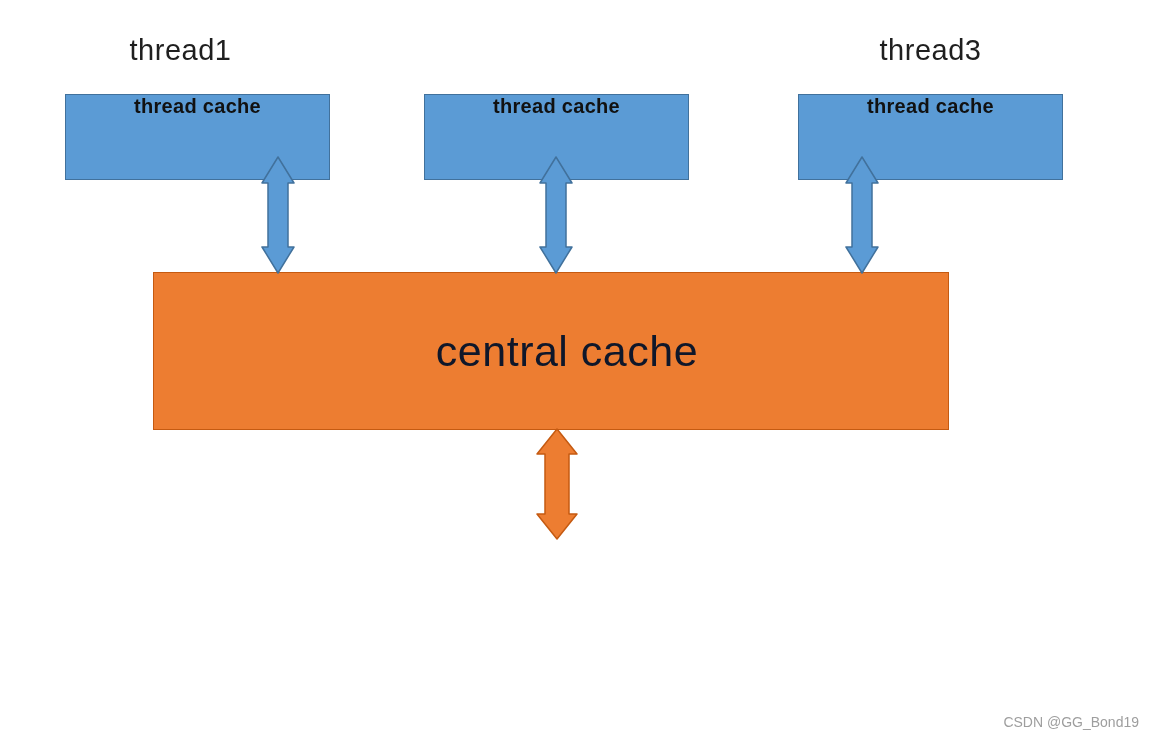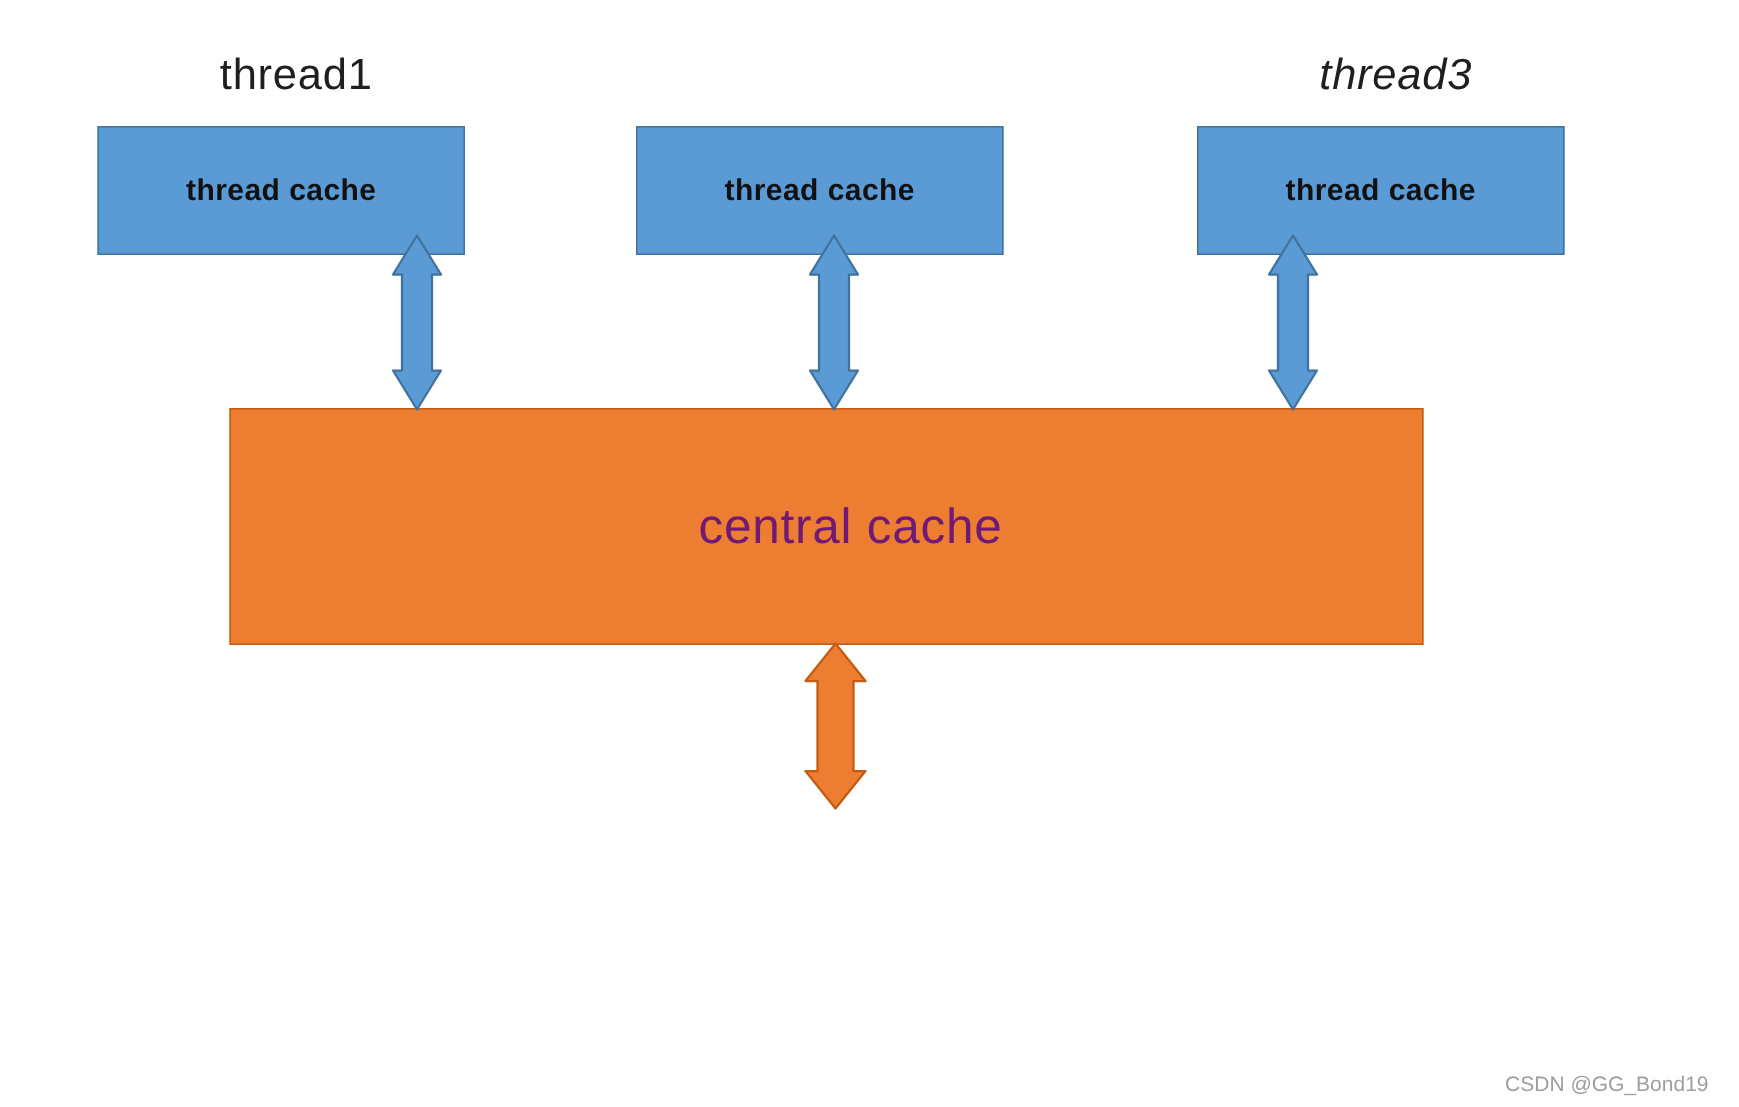--- a/index.html
+++ b/index.html
@@ -20,28 +20,27 @@
     top: 32px;
     height: 36px;
     line-height: 36px;
     text-align: center;
     font-size: 29px;
     color: var(--label-color, #1f1f1f);
     letter-spacing: 0.5px;
   }
   .thread-box {
     position: absolute;
-    top: 84px;
-    width: 245px;
+    top: 94px;
+    width: 265px;
     height: 86px;
     background: var(--thread-box-fill, #5B9BD5);
     border: 1px solid var(--thread-box-border, #41719C);
     box-sizing: border-box;
     display: flex;
-    align-items: center;
     justify-content: center;
   }
   .thread-box .box-text {
     font-size: 20px;
     font-weight: bold;
     color: #111111;
     letter-spacing: 0.3px;
   }
   .big-box {
     position: absolute;
@@ -57,22 +56,22 @@
     top: 272px;
     background: var(--central-fill, #ED7D31);
     border: 1px solid var(--central-border, #C55A11);
   }
   .page-box {
     top: 543px;
     background: var(--page-fill, #FFC000);
     border: 1px solid var(--page-border, #BF9000);
   }
   .big-box .box-text {
-    font-size: 33px;
-    color: #701a75;
+    font-size: 43px;
+    color: #0f172a;
     letter-spacing: 0.5px;
     margin-left: 32px;
   }
   .v-arrow {
     position: absolute;
     z-index: 5;
   }
   .blue-arrow {
     top: 156px;
     width: 36px;
@@ -102,22 +101,22 @@
     bottom: 8px;
     font-size: 14px;
     color: var(--watermark-color, #9e9e9e);
   }
 </style>
 </head>
 <body>
 
 <div class="canvas">
 
-  <div class="thread-label" style="left:65px; width:265px;">thread1</div>
-  <div class="thread-label" style="left:798px; width:265px;font-style:italic;">thread3</div>
+  <div class="thread-label" style="left:48px; width:265px;">thread1</div>
+  <div class="thread-label" style="left:798px; width:265px;">thread3</div>
 
   <div class="thread-box" style="left:65px;">
     <span class="box-text">thread cache</span>
   </div>
   <div class="thread-box" style="left:424px;">
     <span class="box-text">thread cache</span>
   </div>
   <div class="thread-box" style="left:798px;">
     <span class="box-text">thread cache</span>
   </div>

